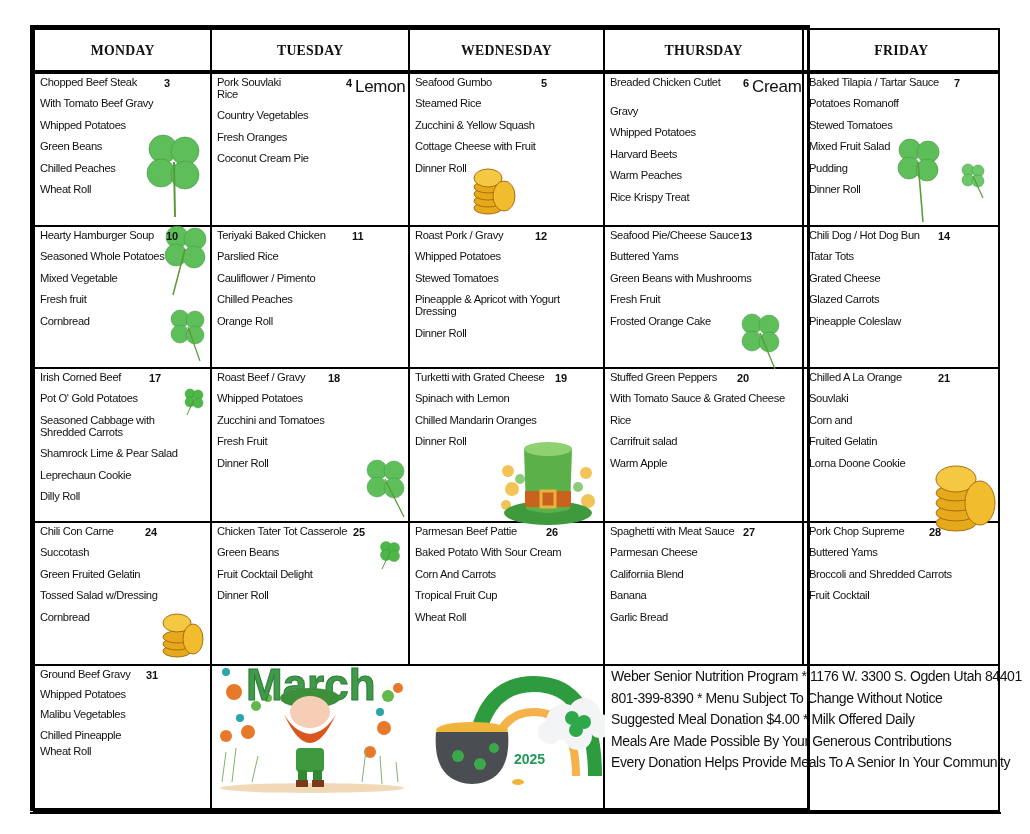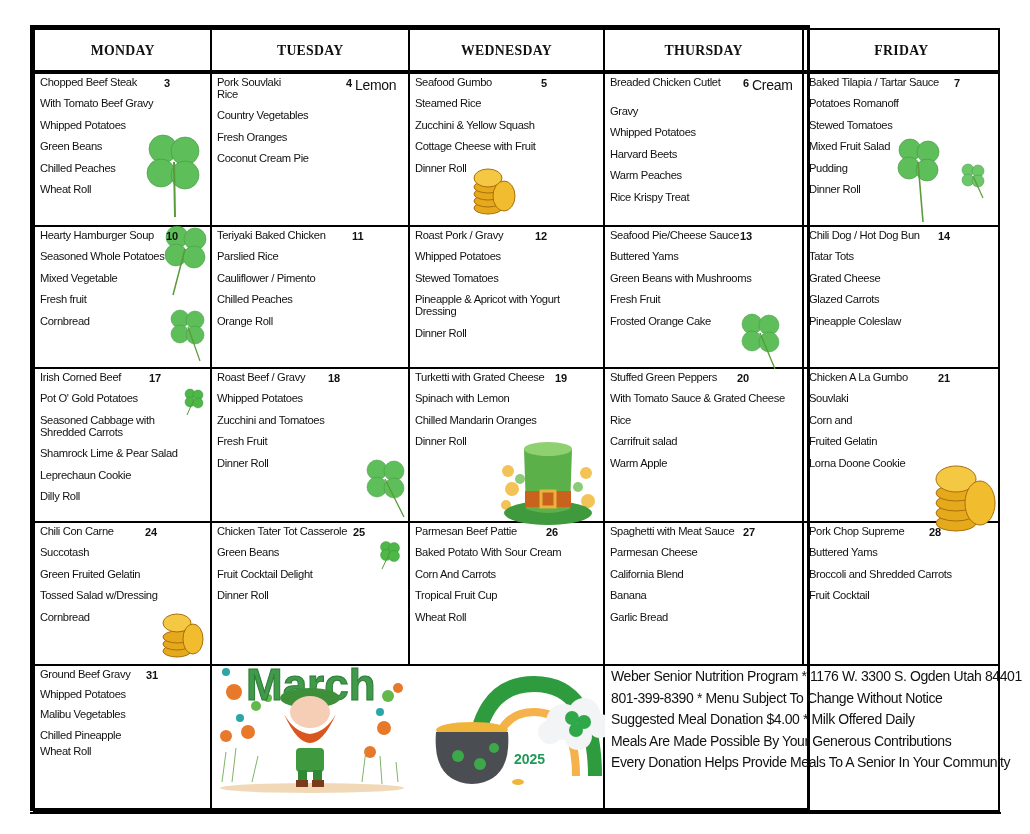--- a/index.html
+++ b/index.html
@@ -23,21 +23,21 @@
   tr.w5 td { height:144px; }
 
   .cell { position:relative; width:100%; height:100%; }
   .items { list-style:none; margin:0; padding:2px 0 0 5px; position:relative; z-index:2; }
   .items li { font-family:"Liberation Sans Narrow","Liberation Sans", sans-serif;
               font-size:11.2px; line-height:12px; min-height:12px; margin-bottom:9.4px;
               white-space:nowrap; transform-origin:left center; letter-spacing:-0.35px; }
   .items li.wrap { white-space:normal; width:160px; margin-bottom:9.4px; }
   .daynum { position:absolute; top:3px; font-family:"Liberation Sans", sans-serif; font-weight:bold;
             font-size:11px; z-index:3; }
-  .extra { position:absolute; top:3px; font-family:"Liberation Sans", sans-serif; font-size:14px;
+  .extra { position:absolute; top:3px; font-family:"Liberation Sans", sans-serif; font-size:17px;
            z-index:3; letter-spacing:-0.3px; }
 
   .deco { position:absolute; z-index:1; pointer-events:none; }
 
   .footer-text { position:absolute; left:6px; top:4px; z-index:2; }
   .footer-text div { font-family:"Liberation Sans", sans-serif; font-weight:normal; font-size:14px;
                      line-height:12px; margin-bottom:9.6px; letter-spacing:-0.4px; white-space:nowrap; }
 </style>
 </head>
 <body>
@@ -351,21 +351,21 @@
             <li>Carrifruit salad</li>
             <li>Warm Apple</li>
           </ul>
         </div>
           </td>
 
         <td>
             <div class="cell">
           <span class="daynum" style="left:134px">21</span>
           <ul class="items">
-            <li>Chicken A La Gumbo</li>
+            <li>Chilled A La Orange</li>
             <li>Souvlaki</li>
             <li>Corn and</li>
             <li>Fruited Gelatin</li>
             <li>Lorna Doone Cookie</li>
           </ul>
           <svg class="deco" style="left:126px;top:90px" width="70" height="74" viewBox="0 0 70 74">
             <g fill="#e6a91c" stroke="#a86f0c" stroke-width="1">
               <ellipse cx="26" cy="64" rx="20" ry="8"></ellipse>
                   <ellipse cx="26" cy="54" rx="20" ry="8"></ellipse>
                   <ellipse cx="26" cy="44" rx="20" ry="8"></ellipse>

